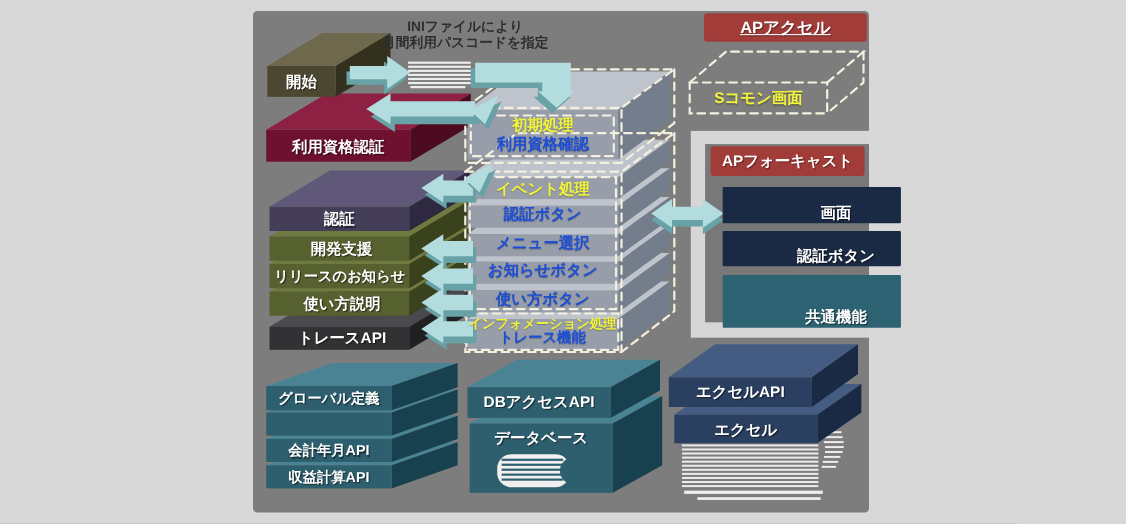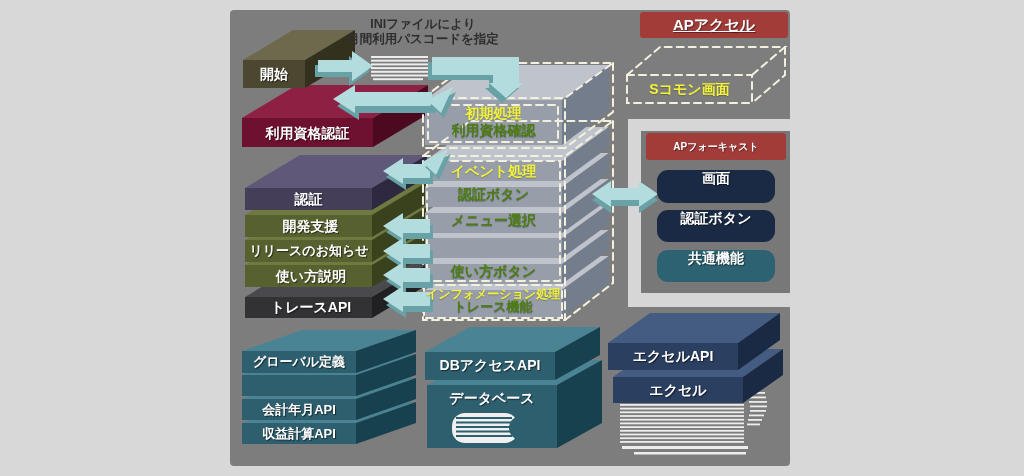--- a/index.html
+++ b/index.html
@@ -19,27 +19,27 @@
   .tf{fill:var(--teal-f)}  .tt{fill:var(--teal-t)}  .tr{fill:var(--teal-r)}
   .nf{fill:var(--navy-f)}  .nt{fill:var(--navy-t)}  .nr{fill:var(--navy-r)}
   .sf{fill:var(--slab-f)}  .st{fill:var(--slab-t)}  .sr{fill:var(--slab-r)}
   .al{fill:var(--arrow-l)} .ad{fill:var(--arrow-d)}
   .dash{fill:none;stroke:var(--dash);stroke-width:2;stroke-dasharray:7 5;stroke-linecap:round;}
   .stripe{fill:#ededed;}
 
   
   .lbl{position:absolute;display:flex;align-items:center;justify-content:center;text-align:center;
        font-weight:bold;color:#fff;text-shadow:1px 1px 1px rgba(0,0,0,.55);white-space:nowrap;line-height:1.1;}
-  .slabtxt{color:#4d7c0f;text-shadow:0 1px 1px rgba(40,45,60,.45);}
+  .slabtxt{color:#1d4ed8;text-shadow:0 1px 1px rgba(40,45,60,.45);}
   .ytxt{color:var(--yellow);text-shadow:0 1px 1px rgba(60,60,0,.35);}
   .note{color:var(--text-dark);text-shadow:none;}
   .banner{position:absolute;display:flex;align-items:center;justify-content:center;background:var(--red-banner);
           color:#fff;font-weight:bold;border-radius:3px;text-shadow:1px 1px 1px rgba(0,0,0,.4);}
-  .fbox{position:absolute;display:flex;align-items:flex-start;justify-content:center;color:#fff;font-weight:bold;
-        border-radius:11px;text-shadow:1px 1px 1px rgba(0,0,0,.5);}
+  .fbox{position:absolute;display:flex;align-items:flex-end;justify-content:center;color:#fff;font-weight:bold;
+        border-radius:1px;text-shadow:1px 1px 1px rgba(0,0,0,.5);padding-left:44px;}
   .fbox.navy{background:var(--navybox);} .fbox.tealb{background:var(--tealbox);}
 </style>
 </head>
 <body>
 
 <div class="stage">
   <div class="main-box"></div>
   <div class="inset-light"></div>
   <div class="inset-dark"></div>
 
@@ -251,30 +251,30 @@
     </g>
     <g>
       <use href="#da" class="ad" transform="translate(592,200)"></use>
       <use href="#da" class="al" transform="translate(592,194)"></use>
     </g>
   </svg>
 
   <div class="banner" style="left:640px;top:12px;width:148px;height:26px;font-size:15px;text-decoration:underline;">
       <span>APアクセル</span>
     </div>
-  <div class="banner" style="left:646px;top:133px;width:140px;height:27px;font-size:10px;">
+  <div class="banner" style="left:646px;top:133px;width:140px;height:27px;font-size:14px;">
       <span>APフォーキャスト</span>
     </div>
   <div class="fbox navy" style="left:657px;top:170px;width:118px;height:33px;font-size:14px;">
       <span>画面</span>
     </div>
   <div class="fbox navy" style="left:657px;top:210px;width:118px;height:32px;font-size:14px;">
       <span>認証ボタン</span>
     </div>
-  <div class="fbox tealb" style="left:657px;top:250px;width:118px;height:32px;font-size:14px;">
+  <div class="fbox tealb" style="left:657px;top:250px;width:118px;height:48px;font-size:14px;">
       <span>共通機能</span>
     </div>
 
   <div class="lbl note" style="left:328px;top:17px;width:190px;height:15px;font-size:12.5px;">INIファイルにより</div>
   <div class="lbl note" style="left:328px;top:32px;width:190px;height:15px;font-size:12.5px;">月間利用パスコードを指定</div>
 
   <div class="lbl" style="left:243px;top:62px;width:62px;height:25px;font-size:14px;">開始</div>
   <div class="lbl" style="left:242px;top:120px;width:131px;height:27px;font-size:14px;">利用資格認証</div>
   <div class="lbl" style="left:245px;top:189px;width:127px;height:21px;font-size:14px;">認証</div>
   <div class="lbl" style="left:247px;top:216px;width:127px;height:21px;font-size:14px;">開発支援</div>
@@ -284,20 +284,21 @@
 
   <div class="lbl" style="left:242px;top:352px;width:114px;height:21px;font-size:13px;">グローバル定義</div>
   <div class="lbl" style="left:242px;top:400px;width:114px;height:21px;font-size:13px;">会計年月API</div>
   <div class="lbl" style="left:242px;top:424px;width:114px;height:21px;font-size:13px;">収益計算API</div>
 
   <div class="lbl ytxt" style="left:425px;top:106px;width:137px;height:16px;font-size:14px;">初期処理</div>
   <div class="lbl slabtxt" style="left:425px;top:122px;width:137px;height:17px;font-size:14px;">利用資格確認</div>
   <div class="lbl ytxt" style="left:425px;top:163px;width:137px;height:17px;font-size:14px;">イベント処理</div>
   <div class="lbl slabtxt" style="left:425px;top:186px;width:137px;height:17px;font-size:14px;">認証ボタン</div>
   <div class="lbl slabtxt" style="left:425px;top:212px;width:137px;height:17px;font-size:14px;">メニュー選択</div>
+  <div class="lbl slabtxt" style="left:425px;top:237px;width:137px;height:17px;font-size:14px;">お知らせボタン</div>
   <div class="lbl slabtxt" style="left:425px;top:263px;width:137px;height:17px;font-size:14px;">使い方ボタン</div>
   <div class="lbl ytxt" style="left:424px;top:288px;width:138px;height:13px;font-size:12px;">インフォメーション処理</div>
   <div class="lbl slabtxt" style="left:424px;top:300px;width:138px;height:14px;font-size:13px;">トレース機能</div>
 
   <div class="lbl" style="left:425px;top:354px;width:130px;height:24px;font-size:14px;text-align:right;">DBアクセスAPI</div>
   <div class="lbl" style="left:427px;top:388px;width:130px;height:22px;font-size:14px;">データベース</div>
 
   <div class="lbl ytxt" style="left:627px;top:78px;width:125px;height:24px;font-size:14px;">Sコモン画面</div>
 
   <div class="lbl" style="left:608px;top:345px;width:130px;height:24px;font-size:14px;">エクセルAPI</div>

